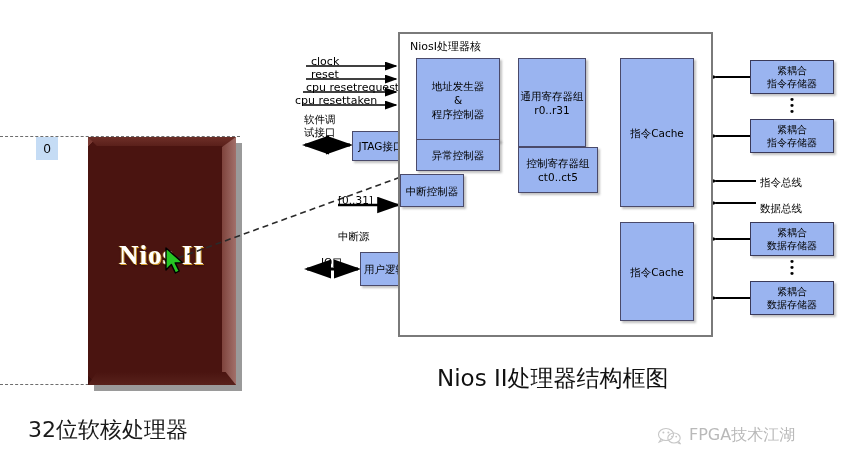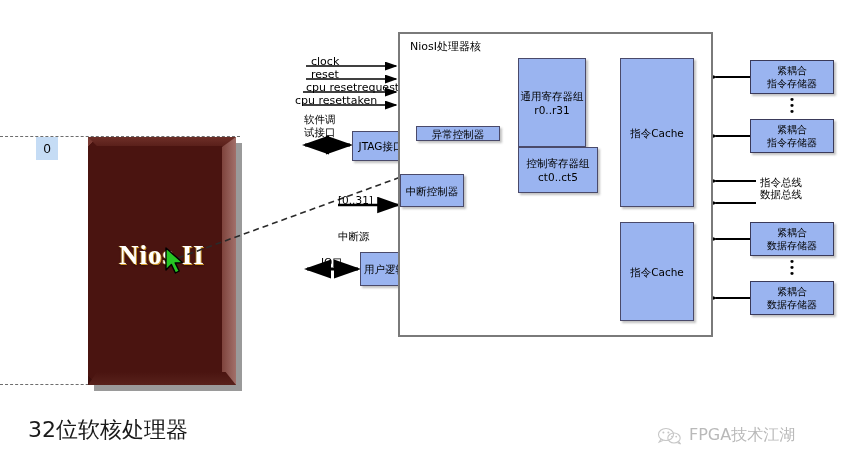--- a/index.html
+++ b/index.html
@@ -116,21 +116,21 @@
     font-family: "DejaVu Sans", sans-serif;
     display: flex;
     flex-direction: column;
     align-items: center;
     justify-content: center;
     box-shadow: 2px 2px 2px rgba(120,120,120,.45);
   }
   .blk .ln { display: block; white-space: nowrap; }
 
   #blk-addr   { left: 416px; top: 58px;  width: 84px;  height: 84px; }
-  #blk-exc    { left: 416px; top: 126px; width: 84px;  height: 15px; }
+  #blk-exc    { left: 416px; top: 139px; width: 84px;  height: 32px; }
   #blk-int    { left: 400px; top: 174px; width: 64px;  height: 33px; }
   #blk-gpr    { left: 518px; top: 58px;  width: 68px;  height: 89px; }
   #blk-ctl    { left: 518px; top: 147px; width: 80px;  height: 46px; }
   #blk-icache1{ left: 620px; top: 58px;  width: 74px;  height: 149px; }
   #blk-alu    { left: 416px; top: 222px; width: 182px; height: 99px; }
   #blk-icache2{ left: 620px; top: 222px; width: 74px;  height: 99px; }
   #blk-jtag   { left: 352px; top: 131px; width: 58px;  height: 30px; }
   #blk-userlogic { left: 360px; top: 252px; width: 50px; height: 34px; }
 
   
@@ -174,21 +174,21 @@
   #lbl-clock   { left: 311px; top: 55px; }
   #lbl-reset   { left: 311px; top: 68px; }
   #lbl-crq     { left: 306px; top: 81px; }
   #lbl-crt     { left: 295px; top: 94px; }
   #lbl-sw1     { left: 304px; top: 113px; }
   #lbl-sw2     { left: 304px; top: 126px; }
   #lbl-irq1    { left: 338px; top: 182px; margin-top: 48px; }
   #lbl-irq2    { left: 338px; top: 194px; }
   #lbl-io      { left: 321px; top: 256px; }
   #lbl-ibus    { left: 760px; top: 176px; }
-  #lbl-dbus    { left: 760px; top: 188px; }
+  #lbl-dbus    { left: 760px; top: 202px; }
 
   
   #caption-right {
     left: 437px; top: 363px;
     font-size: 23px;
     color: #111;
     font-family: "DejaVu Sans", sans-serif;
   }
   #watermark {
     left: 657px; top: 425px;
@@ -278,20 +278,25 @@
   <div class="abs blk" id="blk-jtag">
     <span class="ln">JTAG接口</span>
   </div>
   <div class="abs blk" id="blk-userlogic">
     <span class="ln">用户逻辑</span>
   </div>
 
   <div class="abs" id="core-outer"></div>
   <div class="abs" id="core-title">NiosI处理器核</div>
 
+  <div class="abs blk" id="blk-addr">
+    <span class="ln">地址发生器</span>
+    <span class="ln">&amp;</span>
+    <span class="ln">程序控制器</span>
+  </div>
 
   <div class="abs blk" id="blk-exc">
     <span class="ln">异常控制器</span>
   </div>
 
   <div class="abs blk" id="blk-int">
     <span class="ln">中断控制器</span>
   </div>
 
   <div class="abs blk" id="blk-gpr">
@@ -326,20 +331,21 @@
   <div class="abs memblk" id="mem-d1">
     <span class="ln">紧耦合</span>
     <span class="ln">数据存储器</span>
   </div>
   <div class="abs vdots" id="dots-d">•<br>•<br>•</div>
   <div class="abs memblk" id="mem-d2">
     <span class="ln">紧耦合</span>
     <span class="ln">数据存储器</span>
   </div>
 
+  <div class="abs" id="caption-right">Nios II处理器结构框图</div>
 
   <div class="abs" id="watermark">
     <svg id="wm-icon" width="26" height="18" viewBox="0 0 26 18">
       <ellipse cx="9" cy="7.5" rx="7.5" ry="6" fill="none" stroke="#c6c6c6" stroke-width="1.1"></ellipse>
       <path d="M4,12 L2.2,15 L5.8,13.4" fill="none" stroke="#c6c6c6" stroke-width="1.1"></path>
       <circle cx="6.4" cy="5.6" r="1" fill="#c6c6c6"></circle>
       <circle cx="11.4" cy="5.6" r="1" fill="#c6c6c6"></circle>
       <ellipse cx="17" cy="11" rx="6.2" ry="5" fill="none" stroke="#c6c6c6" stroke-width="1.1"></ellipse>
       <path d="M21.6,14.6 L23.6,17 L20.6,15.8" fill="none" stroke="#c6c6c6" stroke-width="1.1"></path>
       <circle cx="15" cy="9.6" r="0.9" fill="#c6c6c6"></circle>

